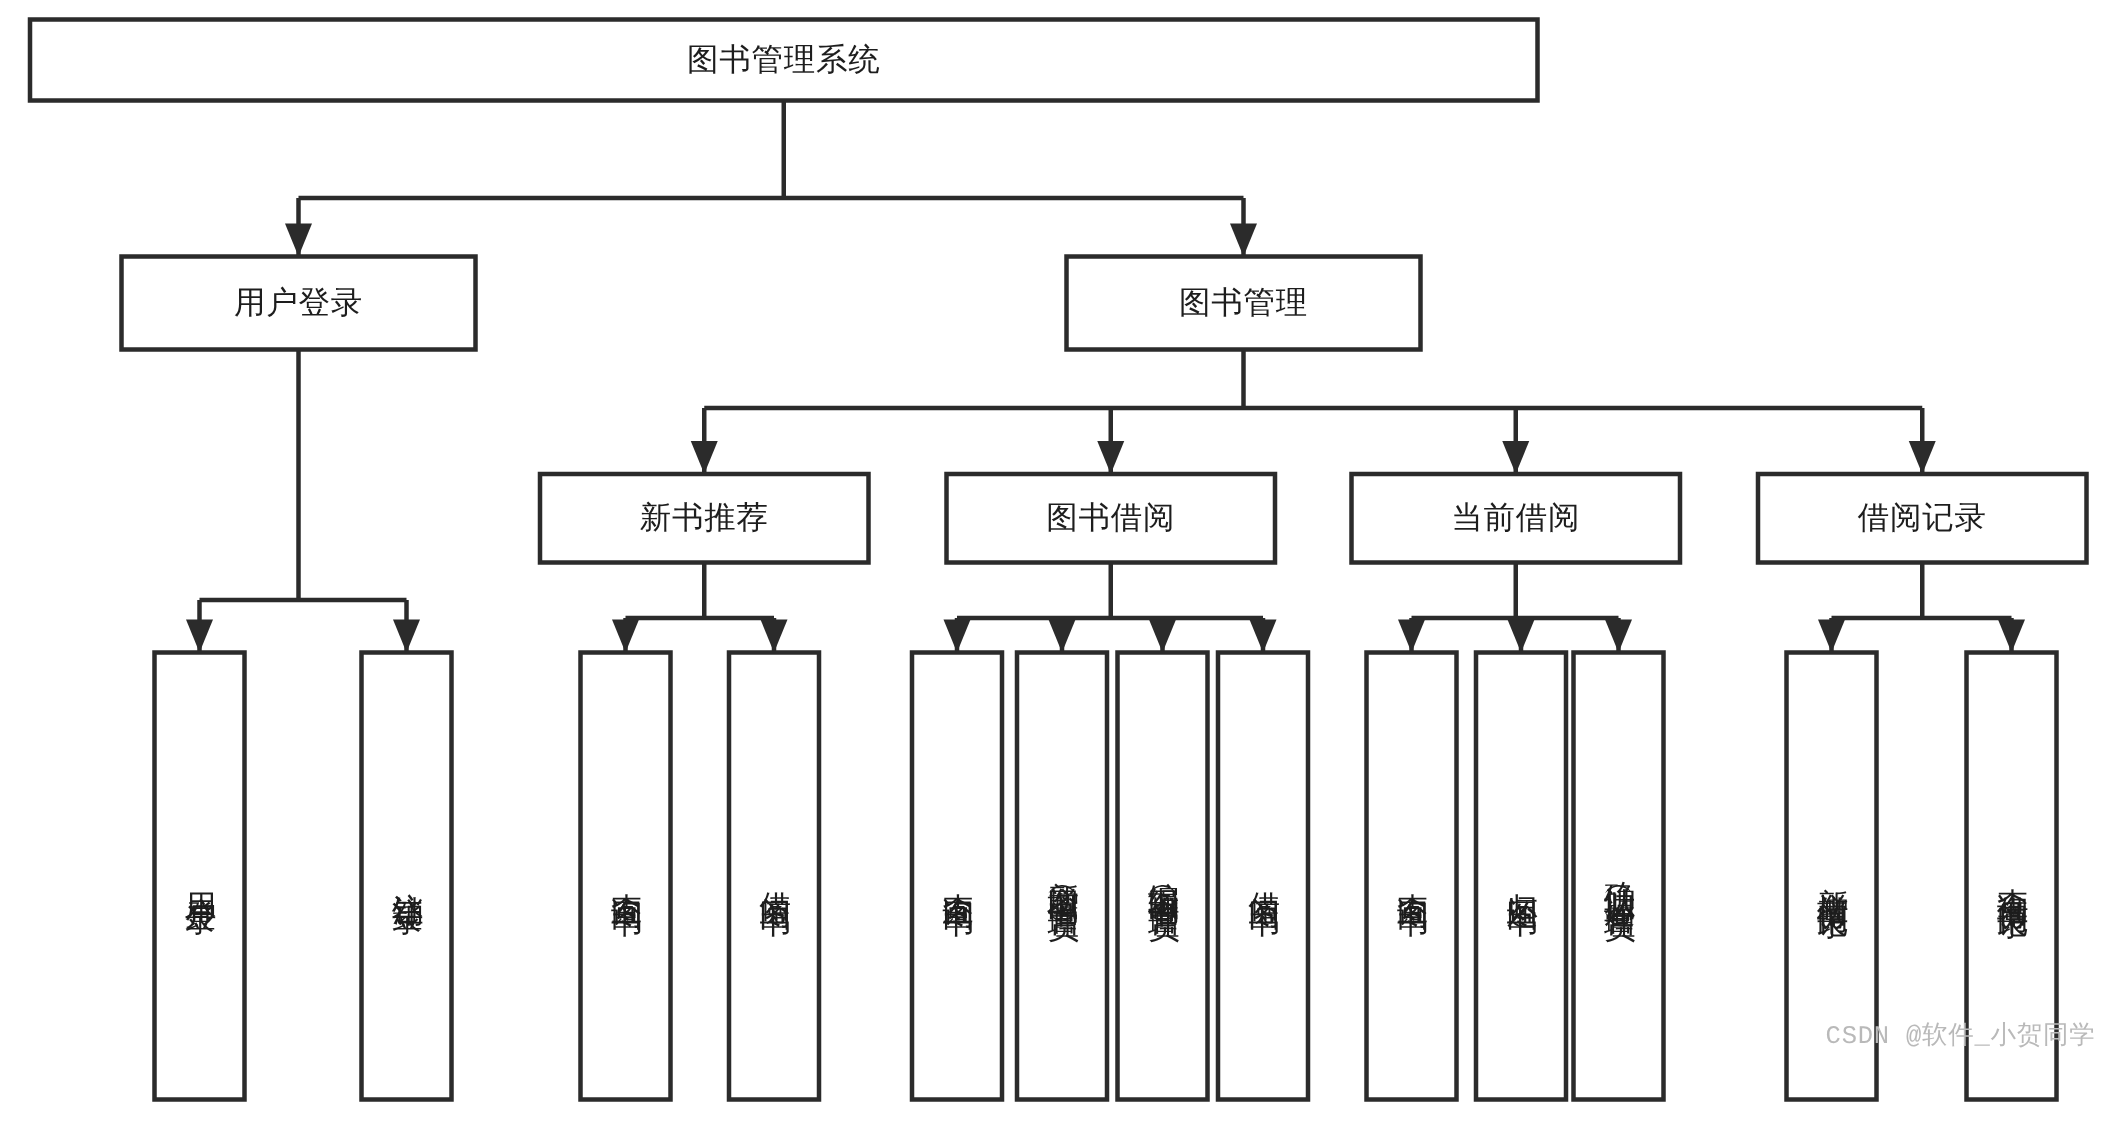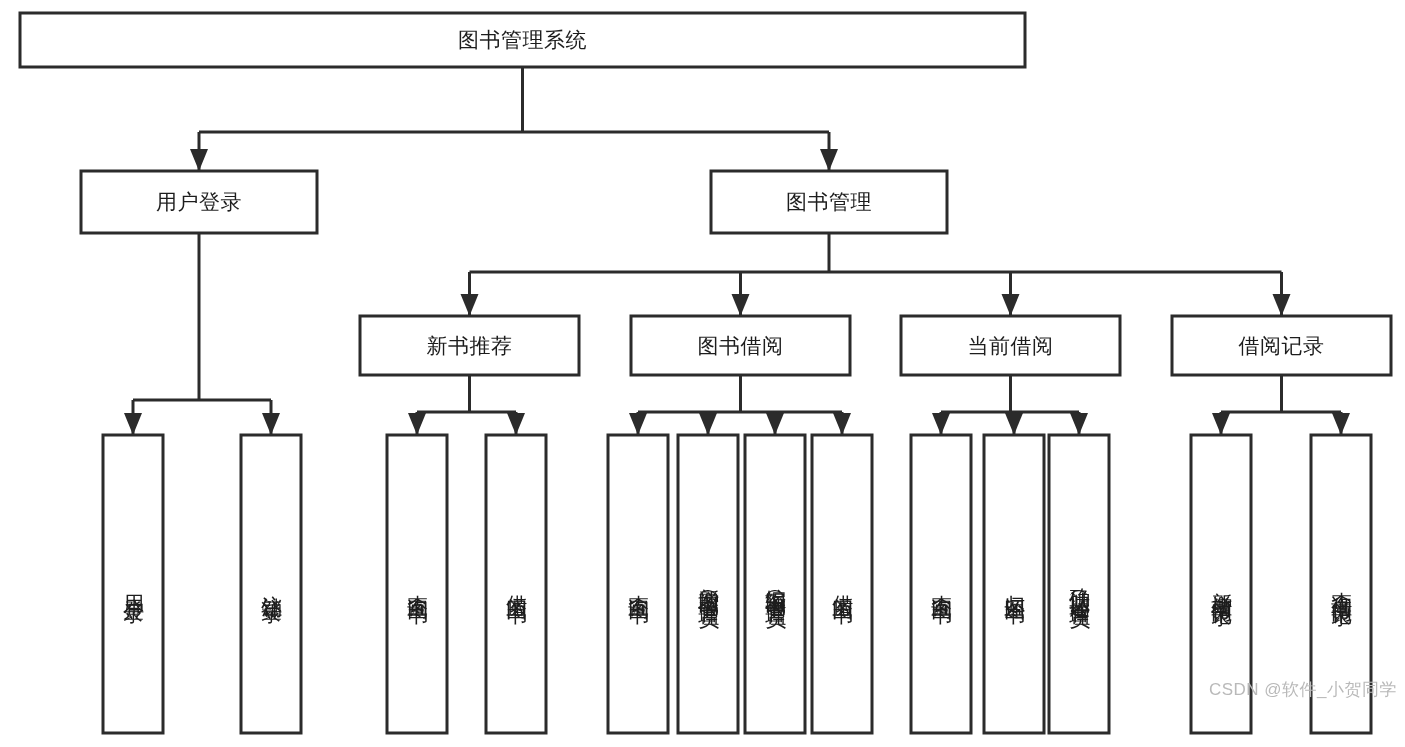--- a/index.html
+++ b/index.html
@@ -64,21 +64,21 @@
     text-align: center;
     display: flex;
     align-items: center;
     justify-content: center;
     pointer-events: none;
   }
   .watermark {
     position: absolute;
     right: 8px;
     bottom: 4px;
-    font-family: Liberation Sans, sans-serif;
+    font-family: Liberation Mono, monospace;
     font-size: 17px;
     color: #b9b9b9;
     white-space: nowrap;
     letter-spacing: 0.5px;
   }
 </style>
 </head>
 <body>
 
 <div id="diagram-root">

